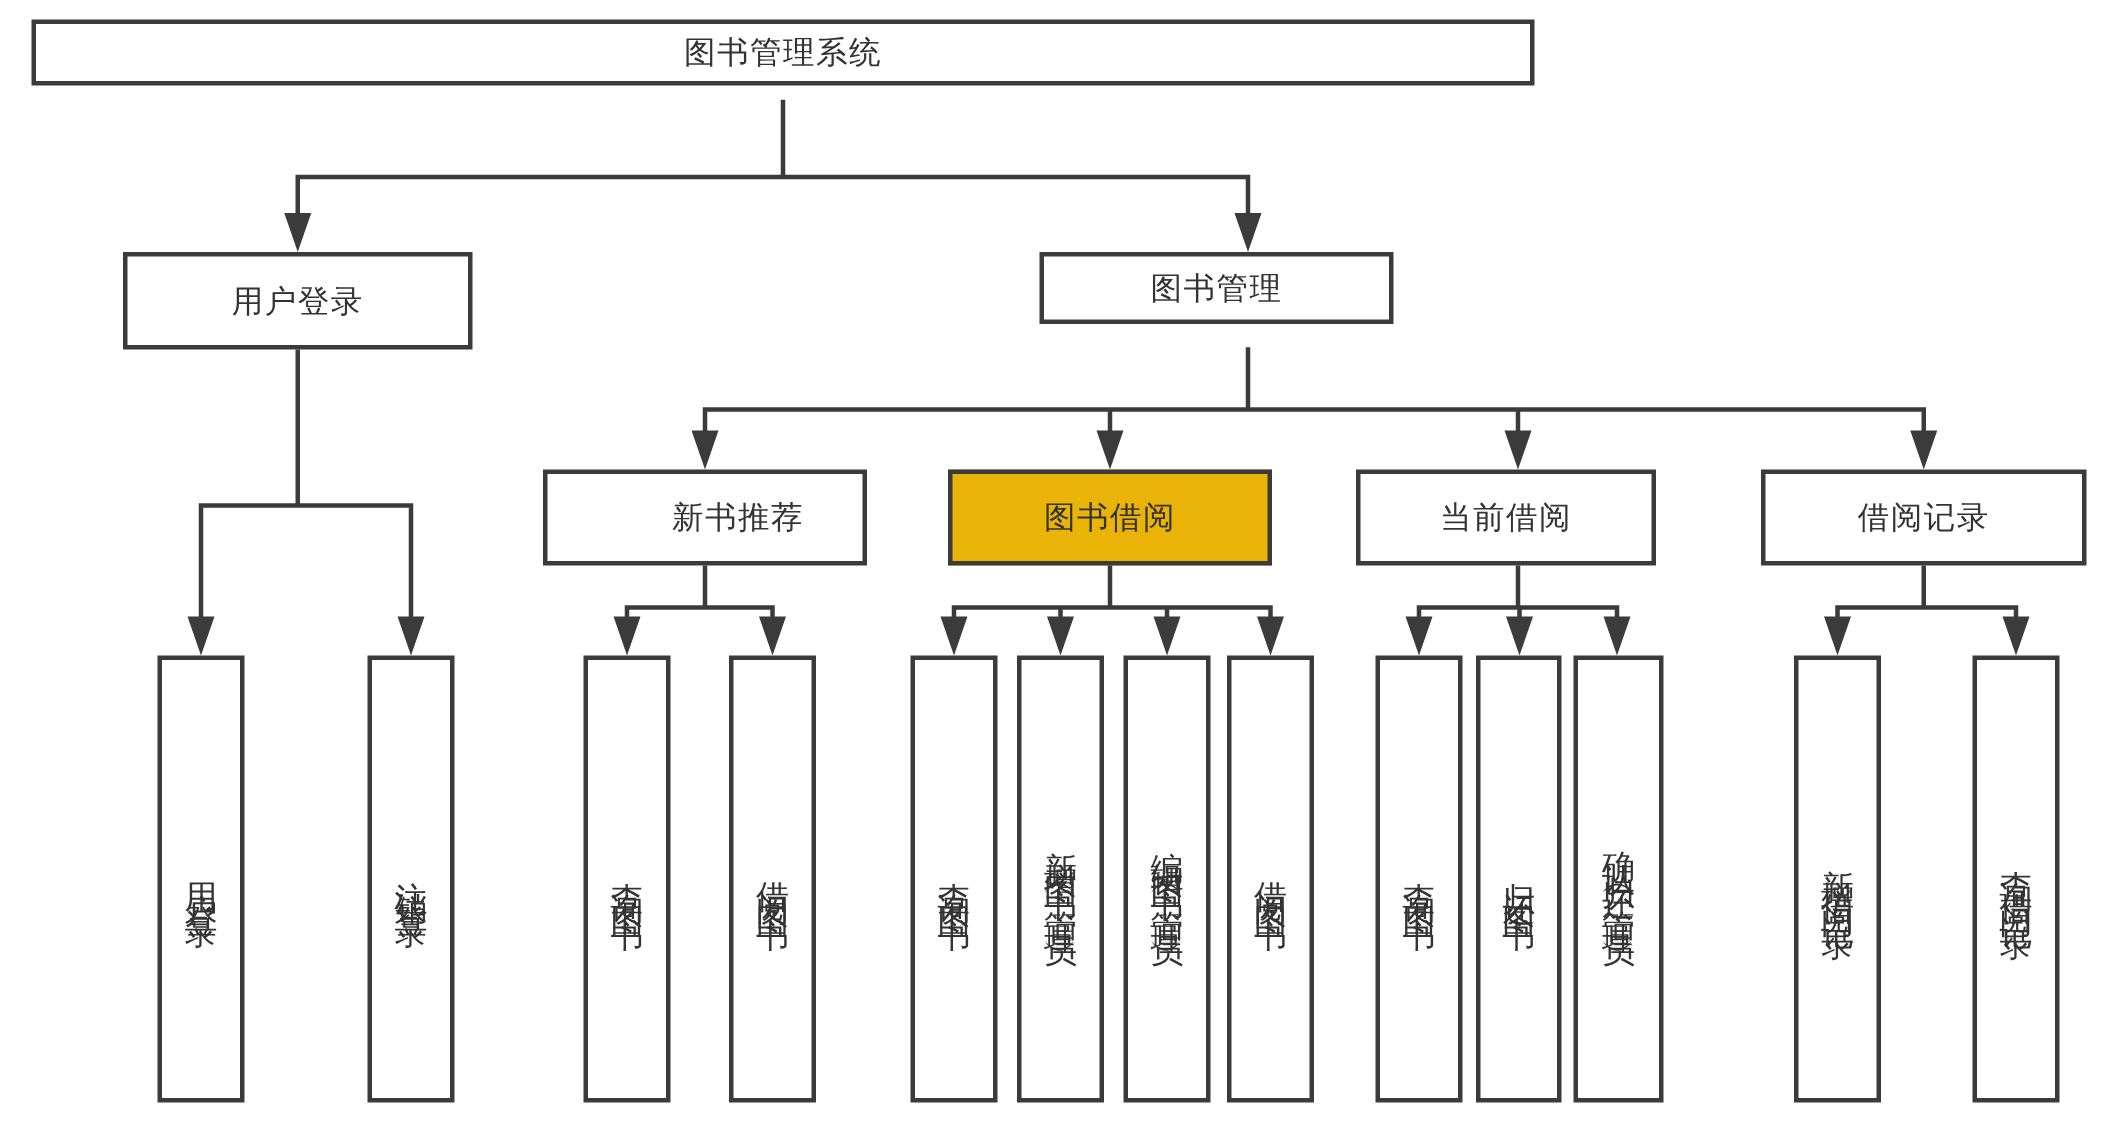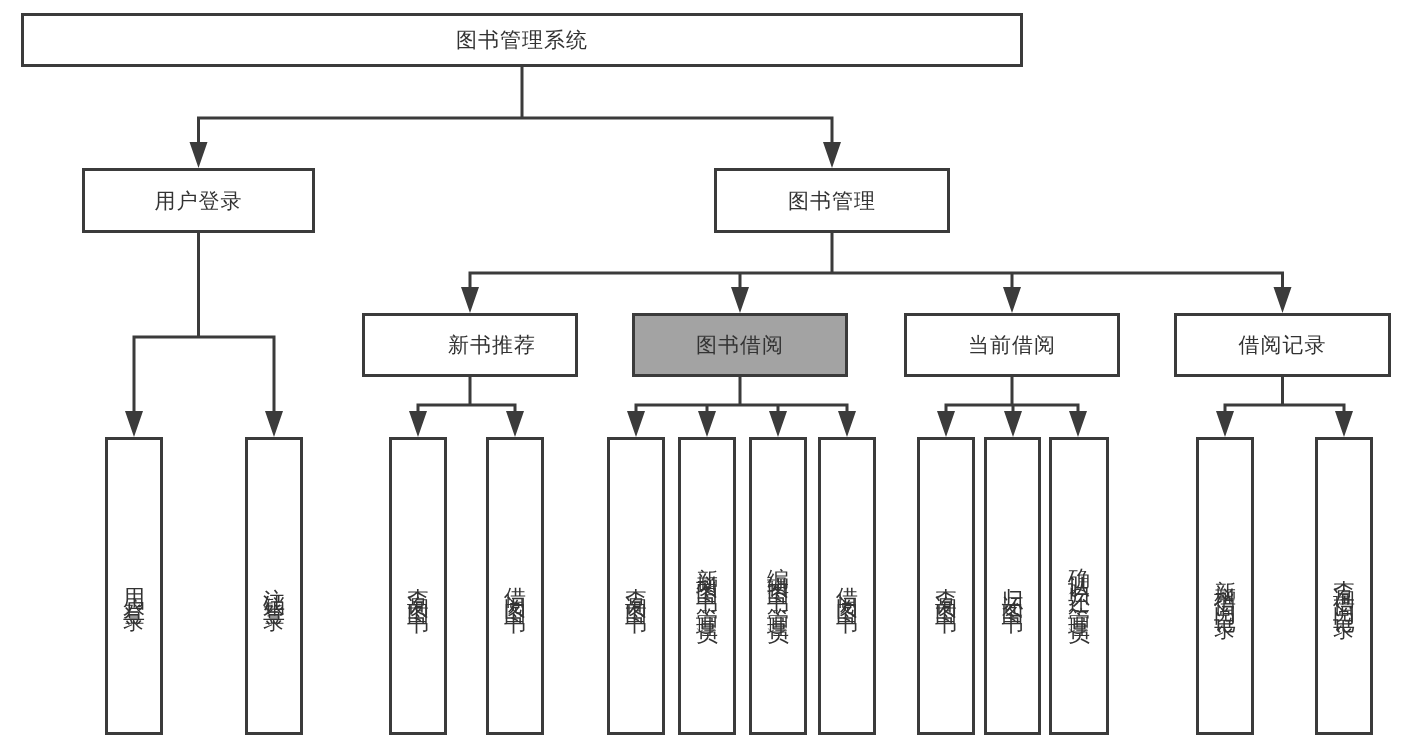--- a/index.html
+++ b/index.html
@@ -47,36 +47,36 @@
 </style>
 </head>
 <body>
 
 <div class="canvas">
   <svg class="edges-overlay" xmlns="http://www.w3.org/2000/svg" viewBox="0 0 1405 747" aria-hidden="true">
     <path fill="none" stroke-width="3" stroke-linecap="square" d="M522 68 V118 M198.5 118 H832 M198.5 118 V152.4 M832 118 V152.4 M198.5 233 V337 M134 337 H274 M134 337 V421.4 M274 337 V421.4 M832 233 V273 M470 273 H1282.5 M470 273 V297.4 M740 273 V297.4 M1012 273 V297.4 M1282.5 273 V297.4 M470 377 V405 M418 405 H515 M418 405 V421.4 M515 405 V421.4 M740 377 V405 M636 405 H847 M636 405 V421.4 M707 405 V421.4 M778 405 V421.4 M847 405 V421.4 M1012 377 V405 M946 405 H1078 M946 405 V421.4 M1013 405 V421.4 M1078 405 V421.4 M1282.5 377 V405 M1225 405 H1344 M1225 405 V421.4 M1344 405 V421.4" stroke="#3b3b3b"></path>
     <path stroke="none" d="M189.5 142 L207.5 142 L198.5 168 Z M823 142 L841 142 L832 168 Z M125 411 L143 411 L134 437 Z M265 411 L283 411 L274 437 Z M461 287 L479 287 L470 313 Z M731 287 L749 287 L740 313 Z M1003 287 L1021 287 L1012 313 Z M1273.5 287 L1291.5 287 L1282.5 313 Z M409 411 L427 411 L418 437 Z M506 411 L524 411 L515 437 Z M627 411 L645 411 L636 437 Z M698 411 L716 411 L707 437 Z M769 411 L787 411 L778 437 Z M838 411 L856 411 L847 437 Z M937 411 L955 411 L946 437 Z M1004 411 L1022 411 L1013 437 Z M1069 411 L1087 411 L1078 437 Z M1216 411 L1234 411 L1225 437 Z M1335 411 L1353 411 L1344 437 Z" fill="#3b3b3b"></path>
   </svg>
   <div>
-      <div class="node h" style="left: 21px; top: 13px; width: 1002px; height: 54px; border-color: rgb(59, 59, 59); background: rgb(255, 255, 255); color: rgb(51, 51, 51);">
+      <div class="node h" style="left: 21px; top: 13px; width: 1002px; height: 44px; border-color: rgb(59, 59, 59); background: rgb(255, 255, 255); color: rgb(51, 51, 51);">
         <span class="lbl">图书管理系统</span>
       </div>
       <div class="node h" style="left: 82px; top: 168px; width: 233px; height: 65px; border-color: rgb(59, 59, 59); background: rgb(255, 255, 255); color: rgb(51, 51, 51);">
         <span class="lbl">用户登录</span>
       </div>
-      <div class="node h" style="left: 714px; top: 168px; width: 236px; height: 65px; border-color: rgb(59, 59, 59); background: rgb(255, 255, 255); color: rgb(51, 51, 51);">
+      <div class="node h" style="left: 693px; top: 168px; width: 236px; height: 48px; border-color: rgb(59, 59, 59); background: rgb(255, 255, 255); color: rgb(51, 51, 51);">
         <span class="lbl">图书管理</span>
       </div>
       <div class="node h" style="left: 362px; top: 313px; width: 216px; height: 64px; border-color: rgb(59, 59, 59); background: rgb(255, 255, 255); color: rgb(51, 51, 51); padding-left: 44px;">
         <span class="lbl">新书推荐</span>
       </div>
-      <div class="node h" style="left: 632px; top: 313px; width: 216px; height: 64px; border-color: rgb(59, 59, 59); background: #a3a3a3; color: rgb(51, 51, 51);">
+      <div class="node h" style="left: 632px; top: 313px; width: 216px; height: 64px; border-color: rgb(59, 59, 59); background: #eab308; color: rgb(51, 51, 51);">
         <span class="lbl">图书借阅</span>
       </div>
-      <div class="node h" style="left: 904px; top: 313px; width: 216px; height: 64px; border-color: rgb(59, 59, 59); background: rgb(255, 255, 255); color: rgb(51, 51, 51);">
+      <div class="node h" style="left: 904px; top: 313px; width: 200px; height: 64px; border-color: rgb(59, 59, 59); background: rgb(255, 255, 255); color: rgb(51, 51, 51);">
         <span class="lbl">当前借阅</span>
       </div>
       <div class="node h" style="left: 1174px; top: 313px; width: 217px; height: 64px; border-color: rgb(59, 59, 59); background: rgb(255, 255, 255); color: rgb(51, 51, 51);">
         <span class="lbl">借阅记录</span>
       </div>
       <div class="node v" style="left: 105px; top: 437px; width: 58px; height: 298px; border-color: rgb(59, 59, 59); background: rgb(255, 255, 255); color: rgb(51, 51, 51);">
         <span class="lbl">用户登录</span>
       </div>
       <div class="node v" style="left: 245px; top: 437px; width: 58px; height: 298px; border-color: rgb(59, 59, 59); background: rgb(255, 255, 255); color: rgb(51, 51, 51);">
         <span class="lbl">注销登录</span>

